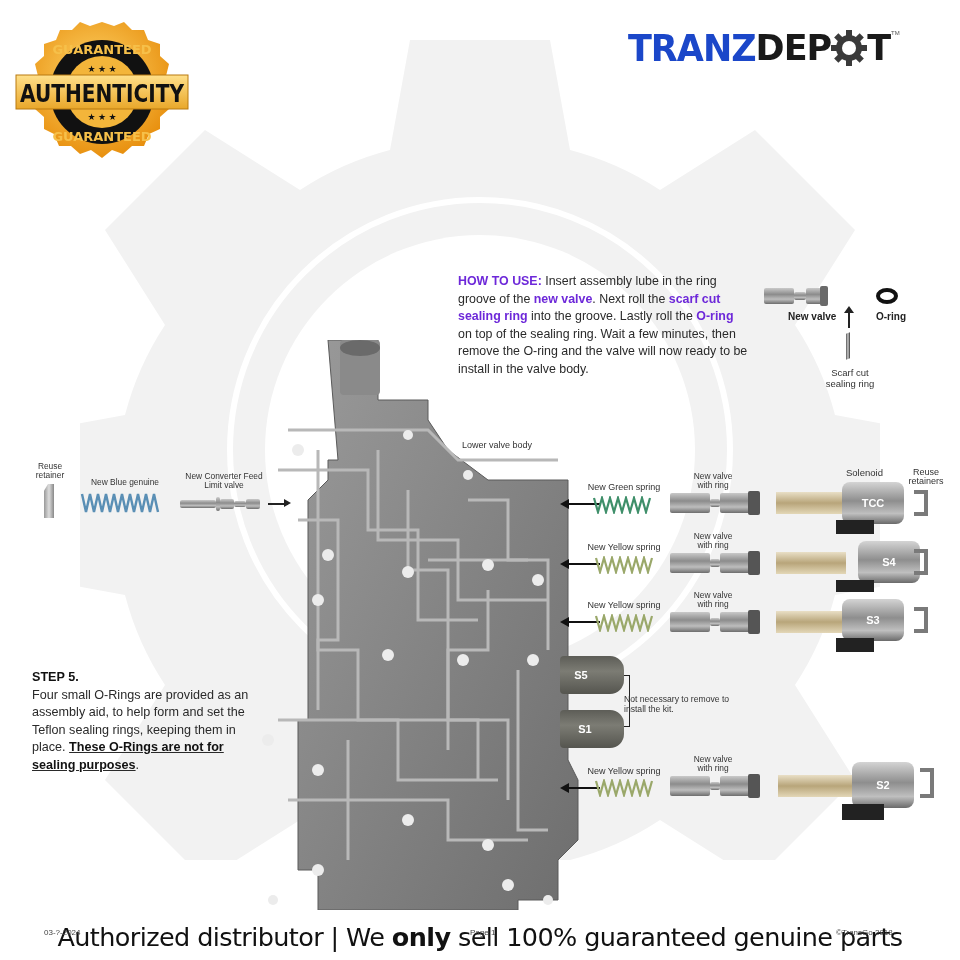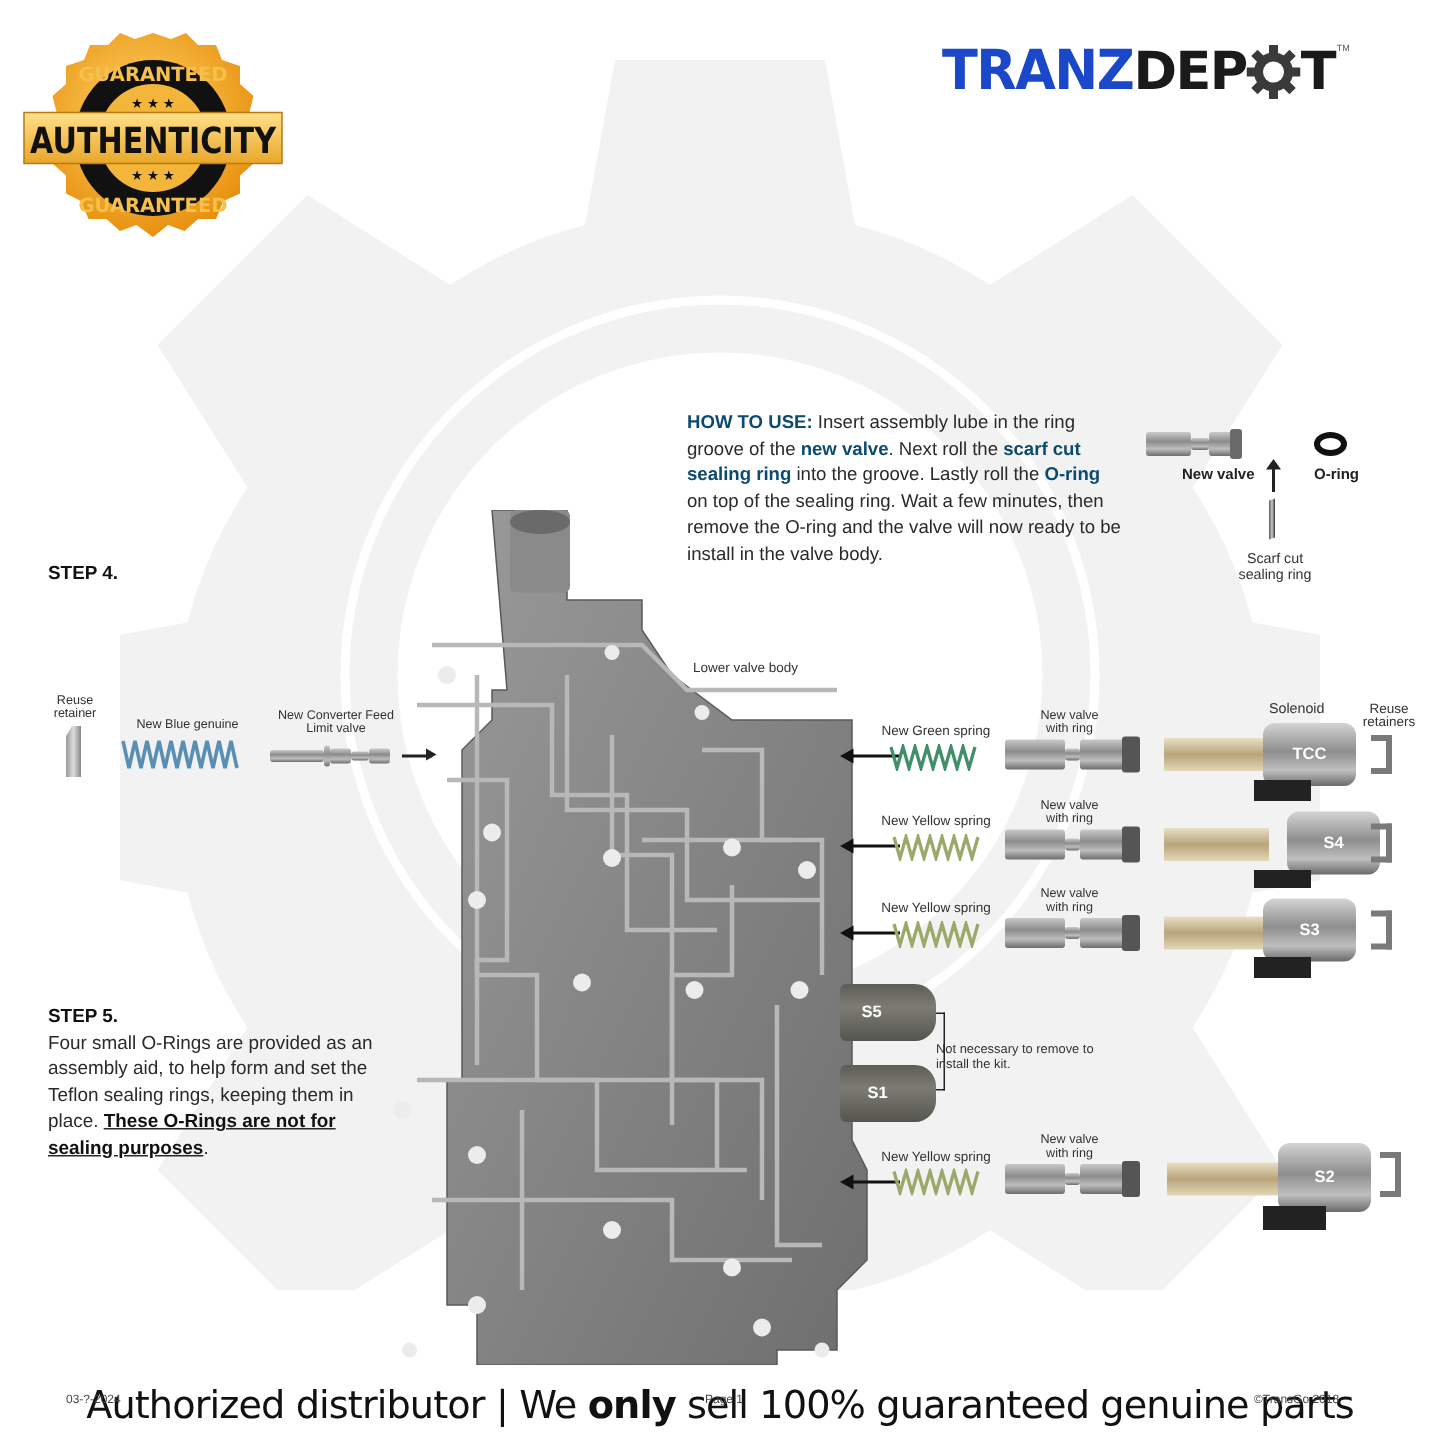--- a/index.html
+++ b/index.html
@@ -12,21 +12,21 @@
 
     
     .badge { left: 14px; top: 12px; width: 176px; height: 158px; }
     
     .logo { left: 628px; top: 26px; width: 306px; height: 44px; display: flex; align-items: center; }
     .logo .tranz { font-family: "DejaVu Sans", sans-serif; font-weight: 900; font-size: 35px; color: #1b47c9; letter-spacing: -1px; transform: scaleY(1.05); }
     .logo .depot { font-family: "DejaVu Sans", sans-serif; font-weight: 900; font-size: 35px; color: #1a1a1a; letter-spacing: -1px; }
     .logo .tm { font-size: 6px; color: #555; align-self: flex-start; margin-top: 4px; margin-left: 1px; }
 
     .howto { left: 458px; top: 273px; width: 292px; font-size: 12.4px; line-height: 17.6px; color: #2a2a2a; font-family: "Liberation Sans", sans-serif; }
-    .howto b { color: #0c4a6e; }
+    .howto b { color: #6d28d9; }
 
     .small-label { font-size: 8.4px; color: #333; text-align: center; line-height: 9px; font-family: "Liberation Sans", sans-serif; }
     .bold-label { font-size: 10px; font-weight: bold; color: #222; font-family: "Liberation Sans", sans-serif; }
 
     .step { font-size: 12.6px; line-height: 17.5px; color: #2a2a2a; }
     .step .step-title { font-weight: bold; font-size: 12.6px; color: #111; }
     .step u b { color: #111; }
 
     
     .valve { background: linear-gradient(#c9c9c9, #8c8c8c 40%, #bdbdbd 70%, #6d6d6d); border-radius: 2px; }
@@ -108,21 +108,20 @@
 <div class="abs bold-label" style="left:876px; top:311px;">O-ring</div>
 <div class="abs" style="left:848px; top:308px; width:2px; height:20px; background:#222;"></div>
 <div class="abs" style="left:844px; top:306px; width:0; height:0; border-left:5px solid transparent; border-right:5px solid transparent; border-bottom:7px solid #222;"></div>
 <div class="abs" style="left:846px; top:333px; width:4px; height:26px; background:linear-gradient(90deg,#555,#ccc,#333); transform:skewY(-20deg);"></div>
 <div class="abs small-label" style="left:818px; top:367px; width:64px; font-size:9.5px; line-height:11px;">
   <div>Scarf cut</div>
   <div>sealing ring</div>
 </div>
 
 <div class="abs step" style="left:32px; top:374px; width:250px;">
-  <div class="step-title">STEP 4.</div>
 </div>
 
 <div class="abs small-label" style="left:33px; top:462px; width:34px;">
   <div>Reuse</div>
   <div>retainer</div>
 </div>
 <div class="abs" style="left:44px; top:484px; width:10px; height:34px; background:linear-gradient(90deg,#999,#ddd,#888); clip-path: polygon(40% 0,100% 0,100% 100%,0 100%,0 20%);"></div>
 <div class="abs small-label" style="left:90px; top:478px; width:70px;">New Blue genuine</div>
 <svg class="abs" style="left:80px; top:492px;" width="82" height="22">
   <polyline fill="none" stroke="#5a8fb5" stroke-width="2.4" points="2,2 6,20 10,2 14,20 18,2 22,20 26,2 30,20 34,2 38,20 42,2 46,20 50,2 54,20 58,2 62,20 66,2 70,20 74,2 78,20"></polyline>

